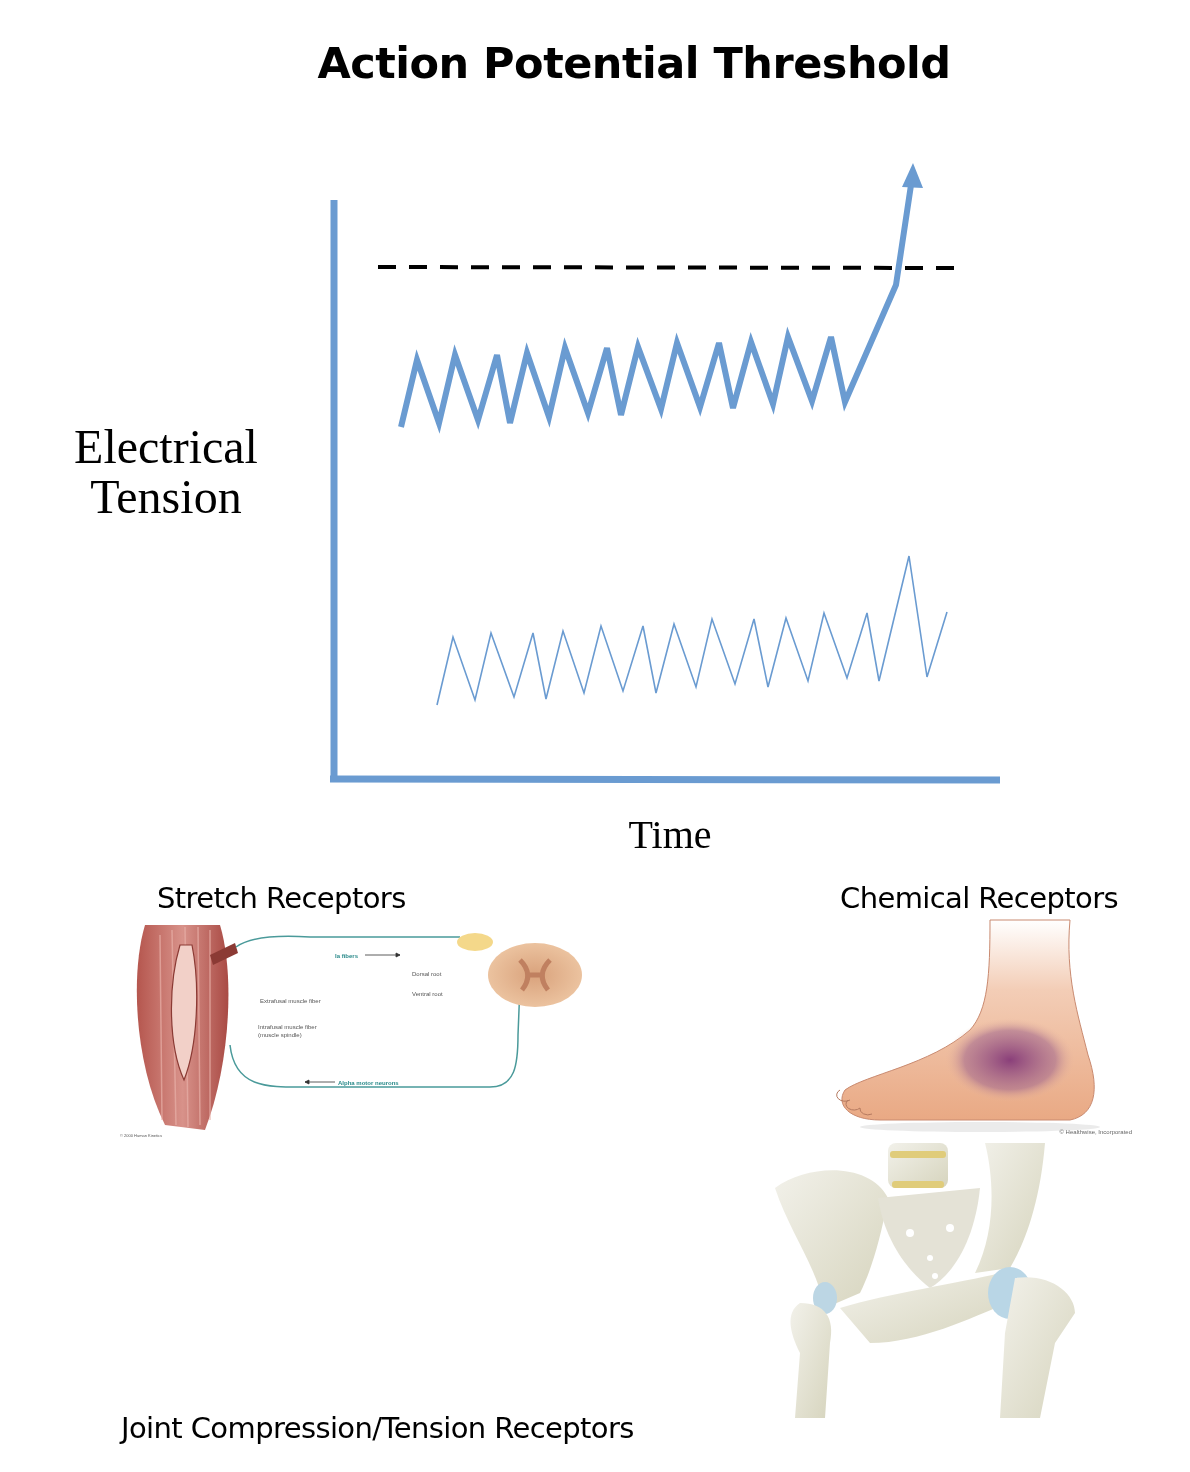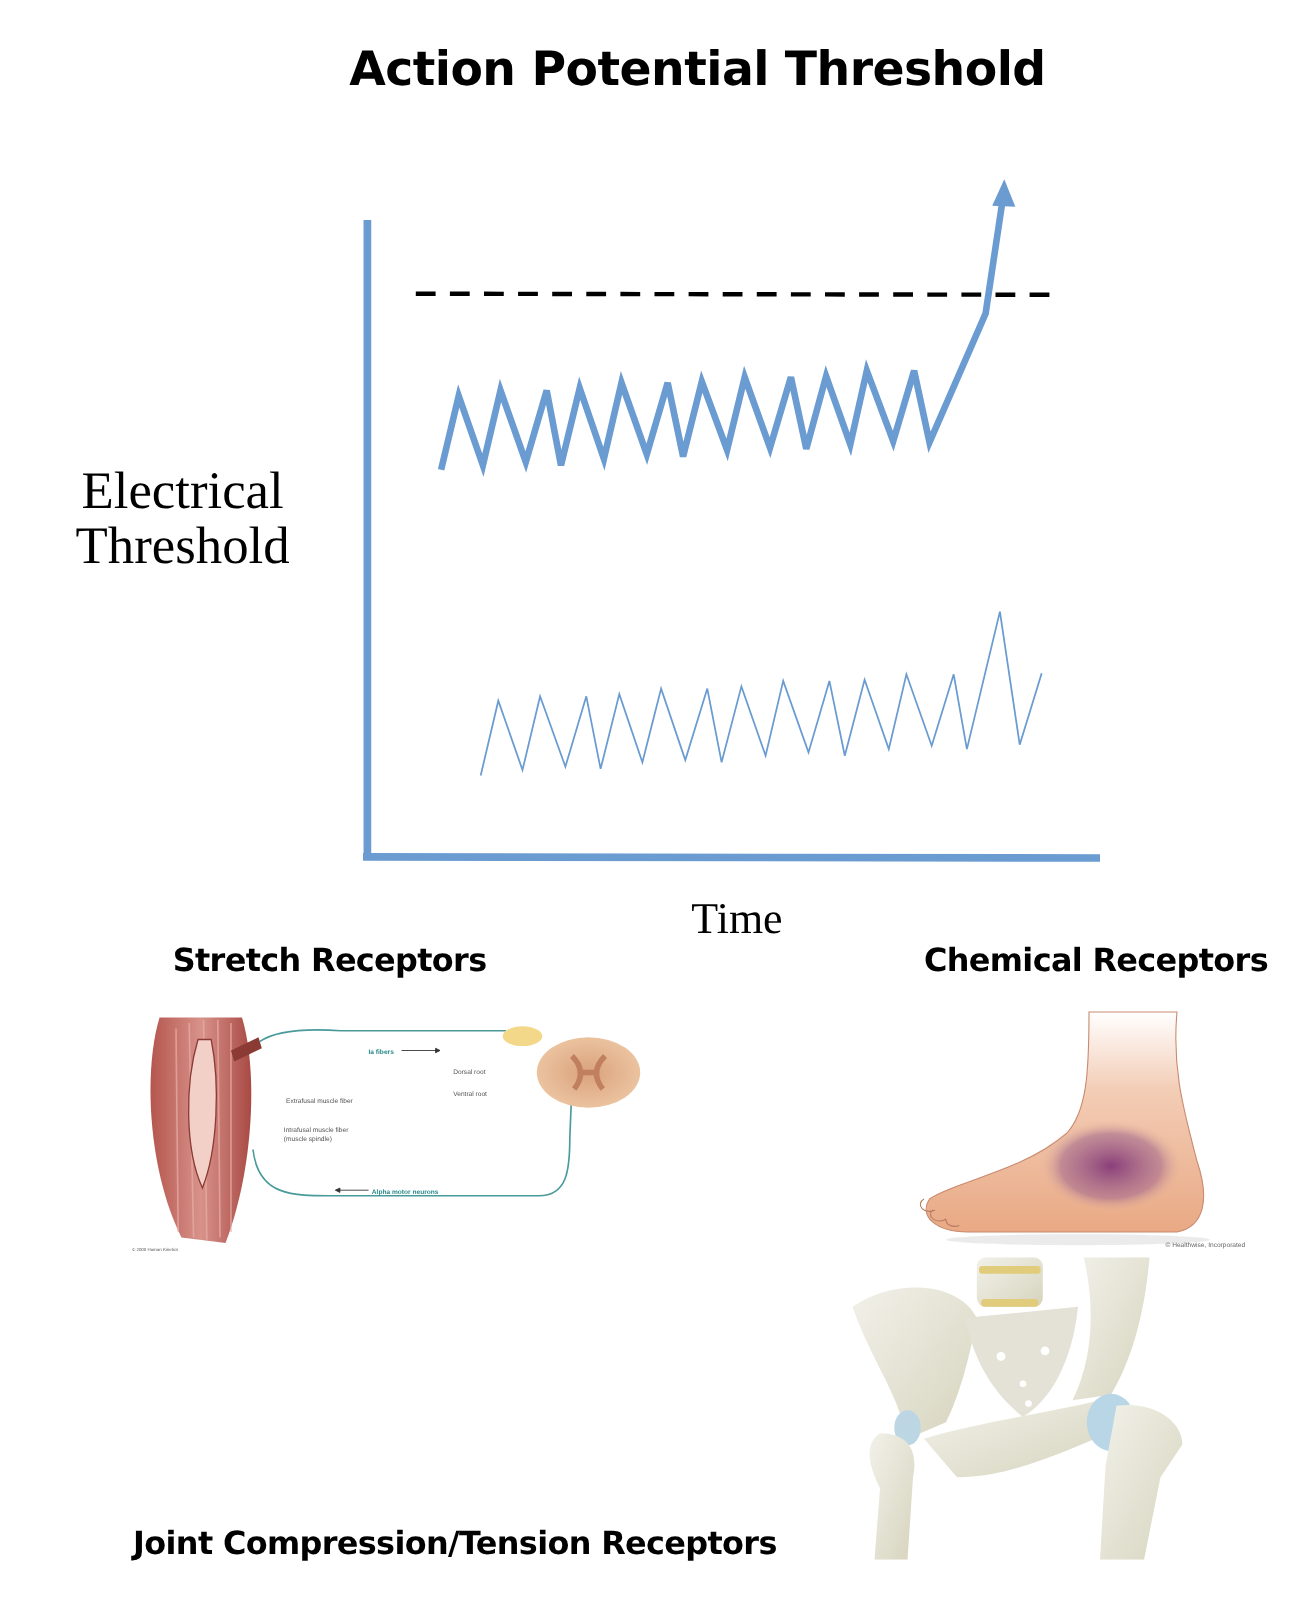--- a/index.html
+++ b/index.html
@@ -11,22 +11,22 @@
   }
   .ylabel {
     position: absolute; left: 56px; top: 422px; width: 220px; text-align: center;
     font-family: "Liberation Serif", serif; font-size: 48px; line-height: 50px; color: #000;
   }
   .xlabel {
     position: absolute; left: 570px; top: 784px; width: 200px; text-align: center;
     font-family: "Liberation Serif", serif; font-size: 40px; color: #000; margin-top: 27px;
   }
   .section-label {
-    position: absolute; font-family: "DejaVu Sans", sans-serif; font-weight: bold;
-    font-size: 29px; color: #000; white-space: nowrap; letter-spacing: -0.6px;
+    position: absolute; font-family: "DejaVu Sans", sans-serif; font-weight: normal;
+    font-size: 29px; color: #000; white-space: nowrap; letter-spacing: -0.6px; margin-top: 25px;
   }
   svg.chart { position: absolute; left: 0; top: 0; }
   .figure { position: absolute; }
   .fig-text { font-family: "Liberation Sans", sans-serif; fill: #555; font-size: 6px; }
   .fig-text-teal { font-family: "Liberation Sans", sans-serif; fill: #2a8a8a; font-size: 6px; font-weight: bold; }
 </style>
 </head>
 <body>
 
 <div class="title">Action Potential Threshold</div>
@@ -39,21 +39,21 @@
   <line x1="378" y1="267" x2="960" y2="268" stroke="#000" stroke-width="4" stroke-dasharray="18,13"></line>
 
   <polyline id="series-thick" fill="none" stroke="#6a9bd1" stroke-width="6" stroke-linejoin="miter" points="401,427 417,360 439,423 455,355 478,420 497,355 510,423 527,353 549,417 565,348 588,413 607,348 621,415 638,347 661,409 677,343 700,407 719,343 733,408 751,342 773,404 788,337 812,401 831,337 845,402 896,285 911,185"></polyline>
   <polygon id="arrow-head" fill="#6a9bd1" points="913,163 902,187 923,188"></polygon>
 
   <polyline id="series-thin" fill="none" stroke="#6a9bd1" stroke-width="1.6" points="437,705 453,637 475,700 491,633 514,697 533,633 546,699 563,631 584,693 601,626 623,691 643,626 656,693 674,624 696,687 712,619 735,684 754,619 768,687 786,618 808,681 824,613 847,678 867,613 879,681 909,556 927,677 947,612"></polyline>
 </svg>
 
 <div class="ylabel">
   <div>Electrical</div>
-  <div>Threshold</div>
+  <div>Tension</div>
 </div>
 <div class="xlabel">Time</div>
 
 <div class="section-label" style="left:157px; top:856px;">Stretch Receptors</div>
 <div class="section-label" style="left:840px; top:856px;">Chemical Receptors</div>
 <div class="section-label" style="left:121px; top:1386px;">Joint  Compression/Tension Receptors</div>
 
 <svg class="figure" style="left:110px; top:915px;" width="480" height="230" viewBox="0 0 480 230">
   <defs>
     <linearGradient id="muscle" x1="0" x2="1">

